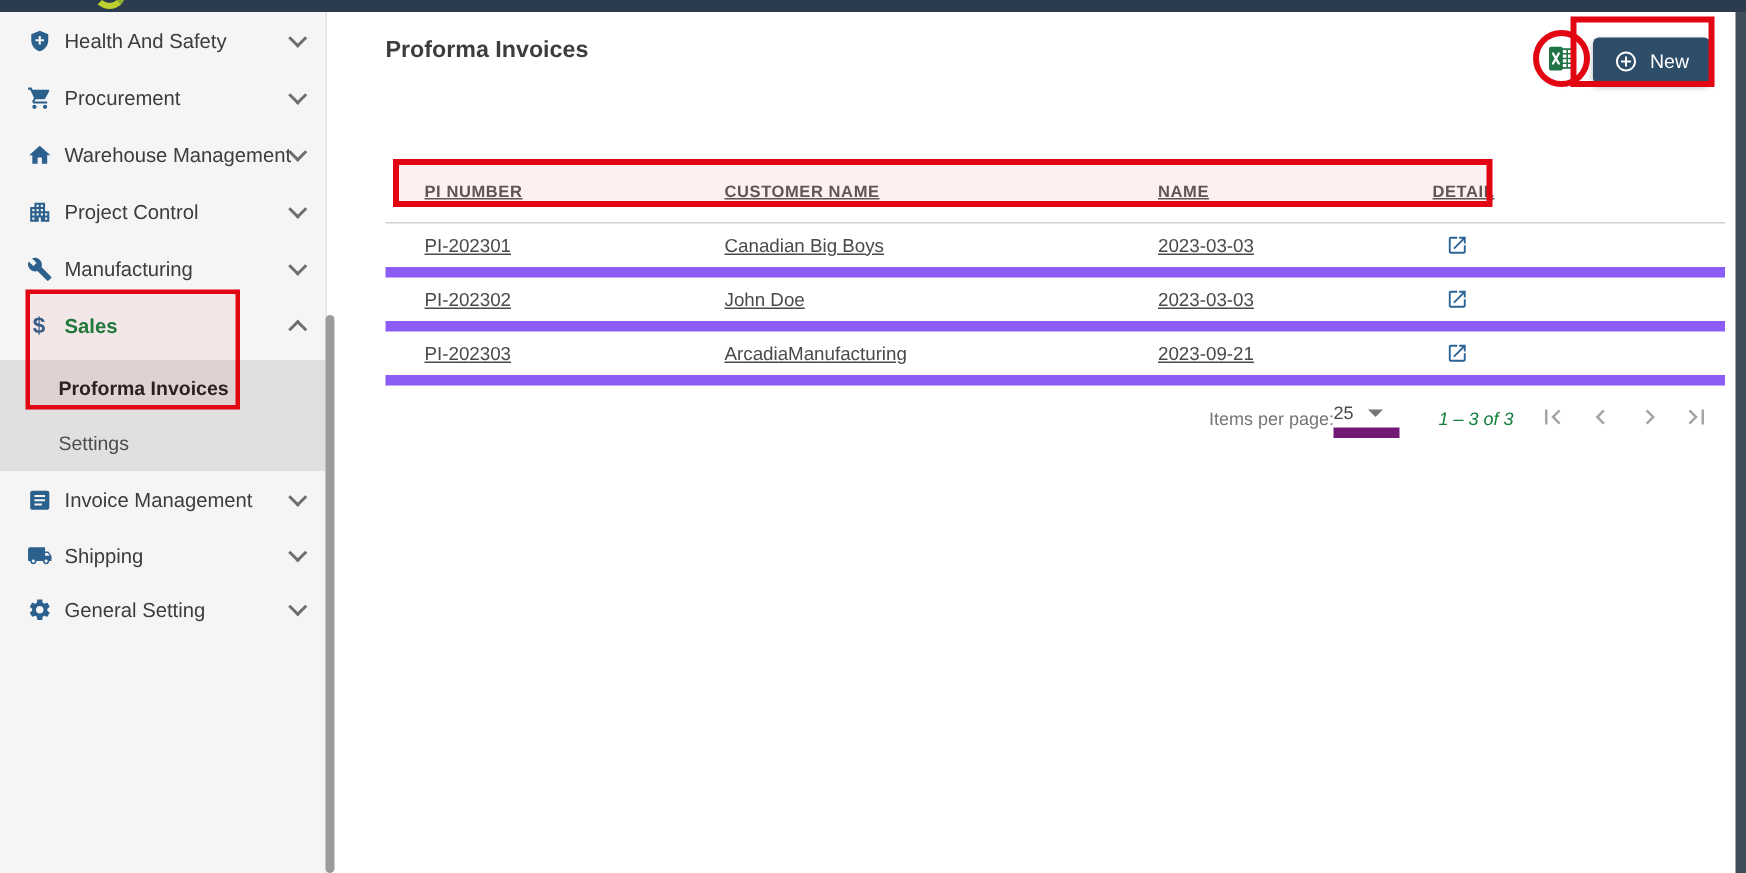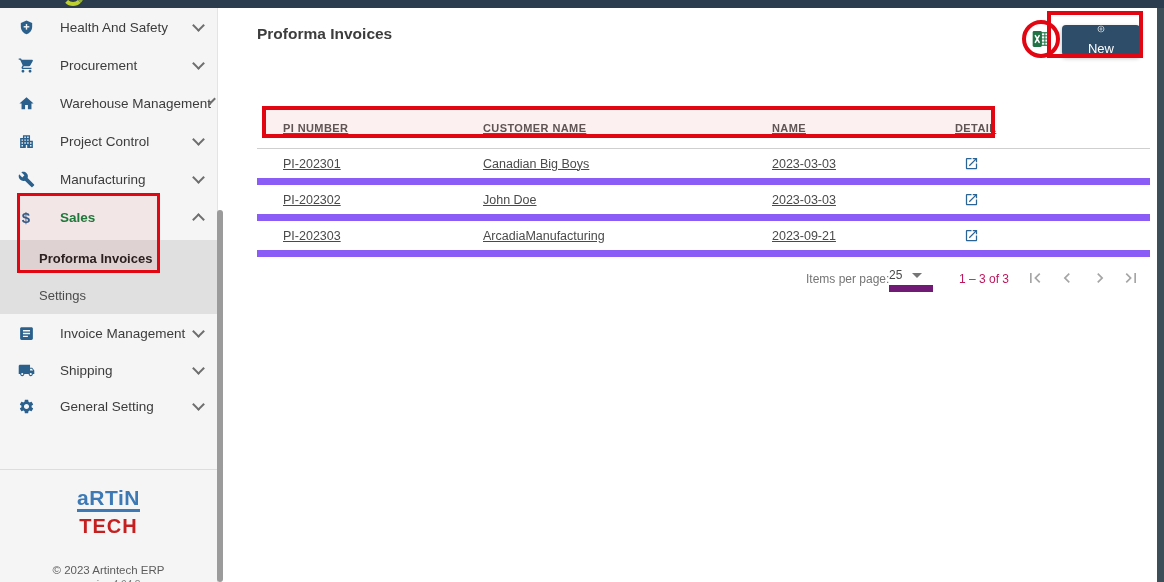--- a/index.html
+++ b/index.html
@@ -11,21 +11,21 @@
   .topbar-logo { position:absolute; left:62px; top:-16px; width:22px; height:22px; border:4px solid transparent; border-bottom-color:#bdd02f; border-right-color:#8fae35; border-radius:50%; }
 
   
   .win-scrollbar { position:absolute; right:0; top:8px; width:7px; height:574px; background:#3e4e58; z-index:6; }
 
   
   .sidebar { position:absolute; left:0; top:8px; width:218px; height:574px; background:#f5f5f5; border-right:1px solid #e4e4e4; z-index:1; }
   .menu-item { position:relative; display:flex; align-items:center; height:38px; padding:0 14px 0 16px; cursor:pointer; }
   .menu-item .mi-icon { width:20px; height:18px; flex:0 0 20px; display:flex; align-items:center; justify-content:center; }
   .menu-item .mi-icon svg { width:17px; height:17px; fill:#2b608c; }
-  .menu-item .mi-label { margin-left:24px; font-size:13.5px; color:#3c3c3c; flex:1 1 auto; white-space:nowrap; }
+  .menu-item .mi-label { margin-left:7px; font-size:13.5px; color:#3c3c3c; flex:1 1 auto; white-space:nowrap; }
   .menu-item.bold .mi-label { font-weight:700; color:#15803d; }
   .dollar { font-size:15px; font-weight:700; color:#2b608c; }
   .chev { width:9px; height:9px; border-right:2px solid #6e6e6e; border-bottom:2px solid #6e6e6e; transform:rotate(45deg); margin-top:-4px; }
   .chev.up { transform:rotate(-135deg); margin-top:4px; }
   .gap4 { height:4px; }
   .submenu { background:#e0e0e0; }
   .submenu-item { display:flex; align-items:center; height:37px; padding-left:39px; font-size:13px; color:#4c4c4c; cursor:pointer; }
   .submenu-item.active { font-weight:700; color:#222; }
   .h36 { height:36px; }
 
@@ -36,41 +36,41 @@
   .version { margin-top:3px; font-size:10px; font-style:italic; color:#7a7a7a; }
 
   .side-scroll-thumb { position:absolute; left:217px; top:210px; width:6px; bottom:0; background:#9b9b9b; border-radius:3px; z-index:4; }
 
   
   .main { position:absolute; left:219px; top:8px; right:7px; bottom:0; background:#fff; }
   .page-title { position:absolute; left:38px; top:17px; font-size:15.5px; font-weight:700; color:#3d3d3d; }
 
   .excel-btn { position:absolute; left:806px; top:15px; width:32px; height:32px; border-radius:50%; background:#fff; box-shadow:0 1px 3px rgba(0,0,0,.25); display:flex; align-items:center; justify-content:center; cursor:pointer; }
   .excel-btn svg { width:20px; height:20px; }
-  .new-btn { position:absolute; left:843px; top:17px; width:78px; height:31px; background:#2e4d68; border:none; border-radius:4px; color:#fff; font-size:13px; font-family:"Liberation Sans",sans-serif; display:flex; align-items:center; justify-content:center; gap:8px; cursor:pointer; box-shadow:0 2px 4px rgba(0,0,0,.3);flex-direction:column; }
+  .new-btn { position:absolute; left:843px; top:17px; width:78px; height:31px; background:#2e4d68; border:none; border-radius:4px; color:#fff; font-size:13px; font-family:"Liberation Sans",sans-serif; display:flex; align-items:center; justify-content:center; gap:8px; cursor:pointer; box-shadow:0 2px 4px rgba(0,0,0,.3); }
   .new-btn svg { width:16px; height:16px; fill:#fff; }
 
   
   .table { position:absolute; left:38px; top:99px; width:893px; }
   .t-row { position:relative; display:flex; align-items:center; }
   .t-head { height:42px; border-bottom:1px solid #cfcfcf; }
   .t-head .t-cell { font-size:11px; font-weight:700; color:#5a5a5a; letter-spacing:.4px; }
   .t-body-row { height:36px; border-bottom:7px solid #8b5cf6; }
   .t-body-row .t-cell { font-size:12.5px; color:#4a4a4a; }
   .t-cell { position:absolute; white-space:nowrap;text-decoration:underline; }
   .c1 { left:26px; } .c2 { left:226px; } .c3 { left:515px; } .c4 { left:698px; }
   .detail-link { left:707px; cursor:pointer; display:flex; }
   .detail-link svg { width:15px; height:15px; fill:#2a6395; }
 
   
   .pager { position:absolute; left:38px; top:246px; width:893px; height:44px; }
   .pg-label { position:absolute; left:549px; top:18px; font-size:12px; color:#757575; }
   .pg-select { position:absolute; left:632px; top:14px; width:44px; padding-bottom:3px; border-bottom:7px solid #701a75; font-size:12px; color:#4a4a4a; display:flex; align-items:center; gap:10px; cursor:pointer; }
   .pg-caret { width:0; height:0; border-left:5px solid transparent; border-right:5px solid transparent; border-top:5px solid #757575; }
-  .pg-range { position:absolute; left:702px; top:18px; font-size:12px; color:#be185d; }
+  .pg-range { position:absolute; left:702px; top:18px; font-size:12px; color:#15803d;font-style:italic; }
   .pg-nav { position:absolute; top:12px; width:24px; height:24px; display:flex; align-items:center; justify-content:center; cursor:default; }
   .pg-nav svg { width:20px; height:20px; fill:#a5a5a5; }
   .pn1 { left:766px; } .pn2 { left:798px; } .pn3 { left:831px; } .pn4 { left:862px; }
 
   
   .ann { position:absolute; pointer-events:none; z-index:10; }
   .ann-sidebar { left:17px; top:193px; width:143px; height:80px; border:3px solid #e20613; background:rgba(226,6,19,.06); }
   .ann-header { left:262px; top:106px; width:733px; height:32px; border:4px solid #e20613; background:rgba(226,6,19,.06); }
   .ann-new { left:1047px; top:11px; width:96px; height:47px; border:4px solid #e20613; }
   .ann-circle { left:1022px; top:20px; width:38px; height:38px; border:4px solid #e20613; border-radius:50%; }
@@ -180,26 +180,20 @@
   <div class="menu-item h36">
     <span class="mi-icon">
       <svg viewBox="0 0 24 24">
           <path d="M19.14 12.94c.04-.3.06-.61.06-.94 0-.32-.02-.64-.07-.94l2.03-1.58c.18-.14.23-.41.12-.61l-1.92-3.32c-.12-.22-.37-.29-.59-.22l-2.39.96c-.5-.38-1.03-.7-1.62-.94l-.36-2.54c-.04-.24-.24-.41-.48-.41h-3.84c-.24 0-.43.17-.47.41l-.36 2.54c-.59.24-1.13.57-1.62.94l-2.39-.96c-.22-.08-.47 0-.59.22L2.74 8.87c-.12.21-.08.47.12.61l2.03 1.58c-.05.3-.09.63-.09.94s.02.64.07.94l-2.03 1.58c-.18.14-.23.41-.12.61l1.92 3.32c.12.22.37.29.59.22l2.39-.96c.5.38 1.03.7 1.62.94l.36 2.54c.05.24.24.41.48.41h3.84c.24 0 .44-.17.47-.41l.36-2.54c.59-.24 1.13-.56 1.62-.94l2.39.96c.22.08.47 0 .59-.22l1.92-3.32c.12-.22.07-.47-.12-.61l-2.01-1.58zM12 15.6c-1.98 0-3.6-1.62-3.6-3.6s1.62-3.6 3.6-3.6 3.6 1.62 3.6 3.6-1.62 3.6-3.6 3.6z"></path>
         </svg>
     </span>
     <span class="mi-label">General Setting</span>
     <span class="chev"></span>
   </div>
 
-  <div class="sidebar-footer">
-    <div><span class="logo-line1">aRTiN</span></div>
-    <div class="logo-line2">TECH</div>
-    <div class="copyright">© 2023 Artintech ERP</div>
-    <div class="version">version 4.04.8</div>
-  </div>
 </aside>
 
 <div class="side-scroll-thumb"></div>
 
 <main class="main">
   <h1 class="page-title">Proforma Invoices</h1>
 
   <div class="excel-btn">
     <svg viewBox="0 0 24 24">
       <rect x="12" y="4.5" width="9.3" height="15" fill="#fff" stroke="#217346" stroke-width="1.4"></rect>

